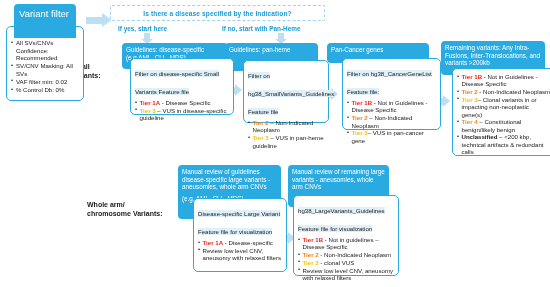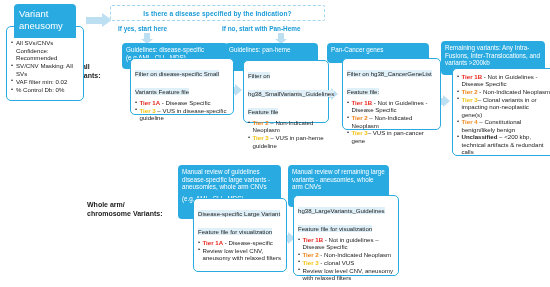--- a/index.html
+++ b/index.html
@@ -185,21 +185,21 @@
 <body>
 
 <div class="node" id="variant-filters-body">
   <ul>
     <li>All SVs/CNVs Confidence: Recommended</li>
     <li>SV/CNV Masking: All SVs</li>
     <li>VAF filter min: 0.02</li>
     <li>% Control Db: 0%</li>
   </ul>
 </div>
-<div class="node" id="variant-filters-header">Variant aneusomy</div>
+<div class="node" id="variant-filters-header">Variant filter</div>
 
 <div class="fat-arrow" style="left:86px; top:13px; width:26px; height:14px; background:transparent;">
   <div class="shaft"></div>
   <div class="head" style="border-top-width:7px; border-bottom-width:7px; border-left-width:10px;"></div>
 </div>
 
 <div class="node" id="question-banner">
   <span class="q-text">Is there a disease specified by the Indication?</span>
 </div>
 

